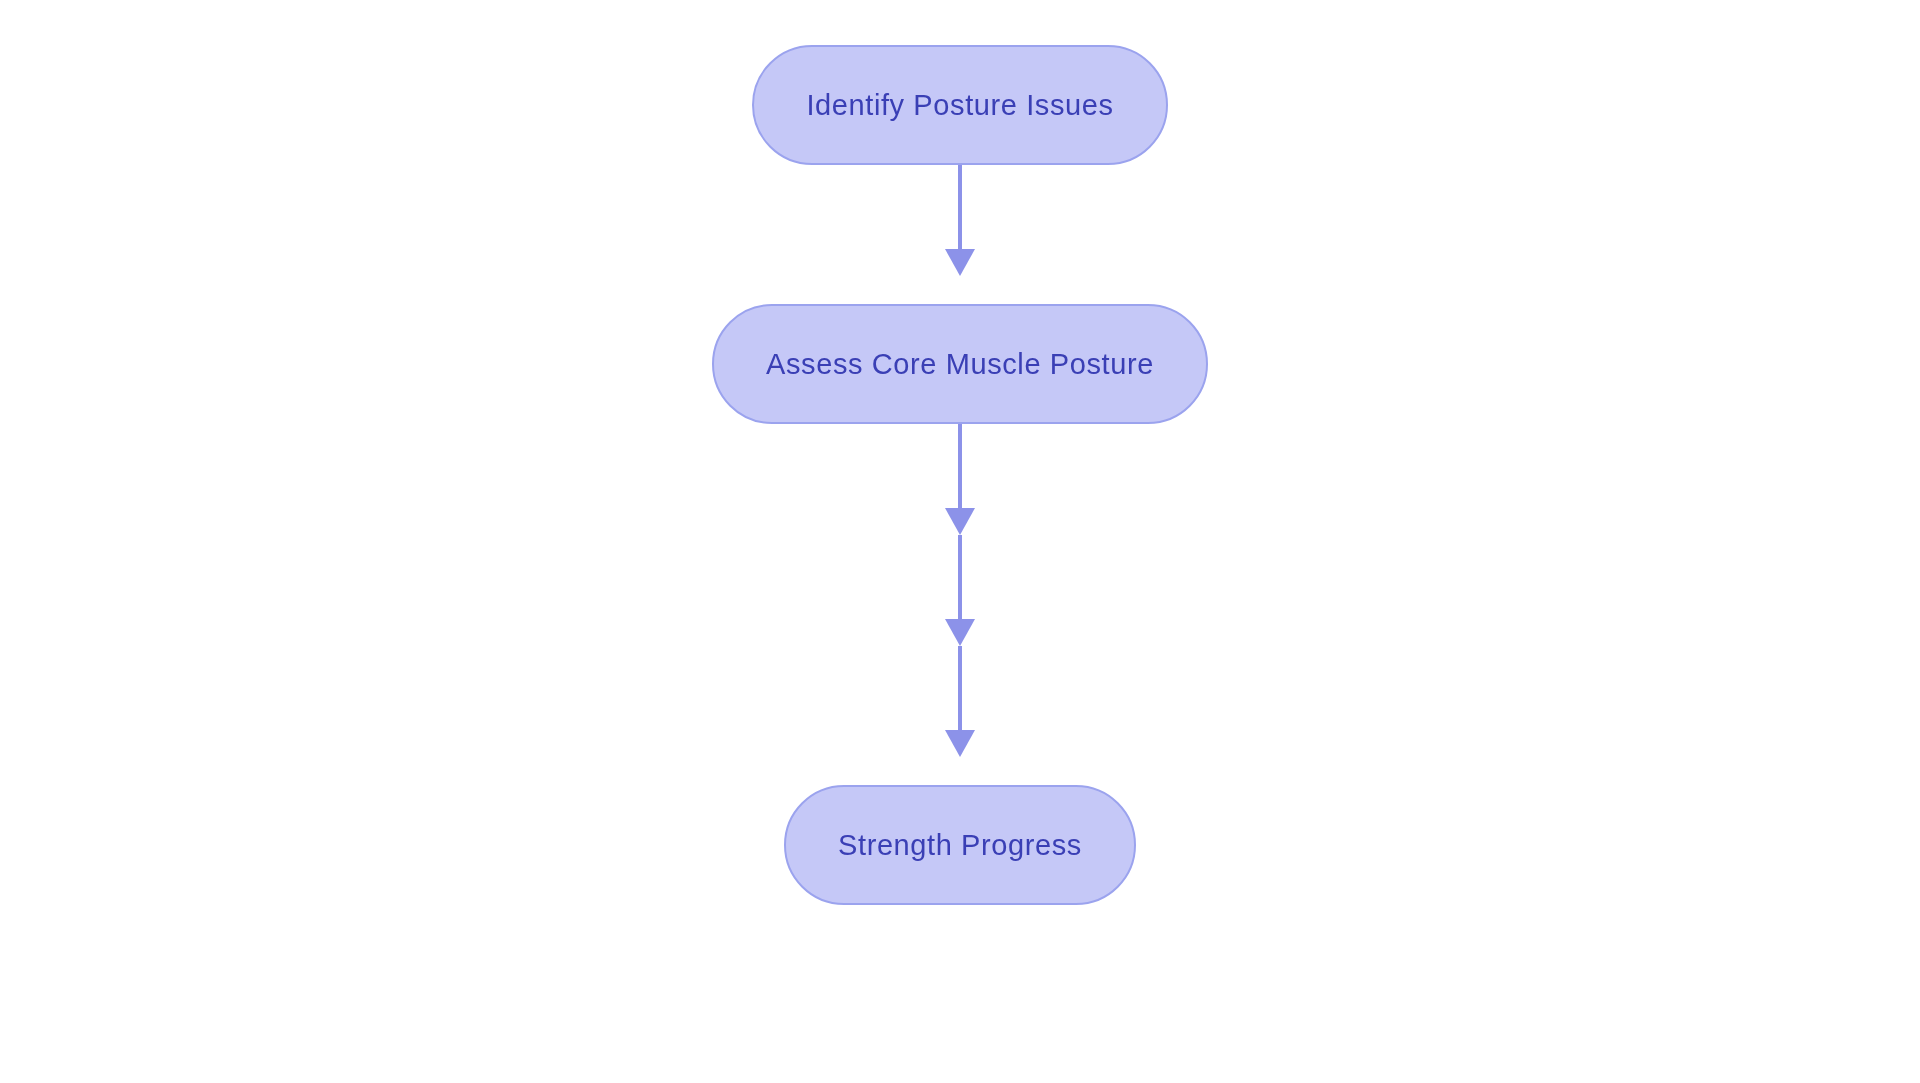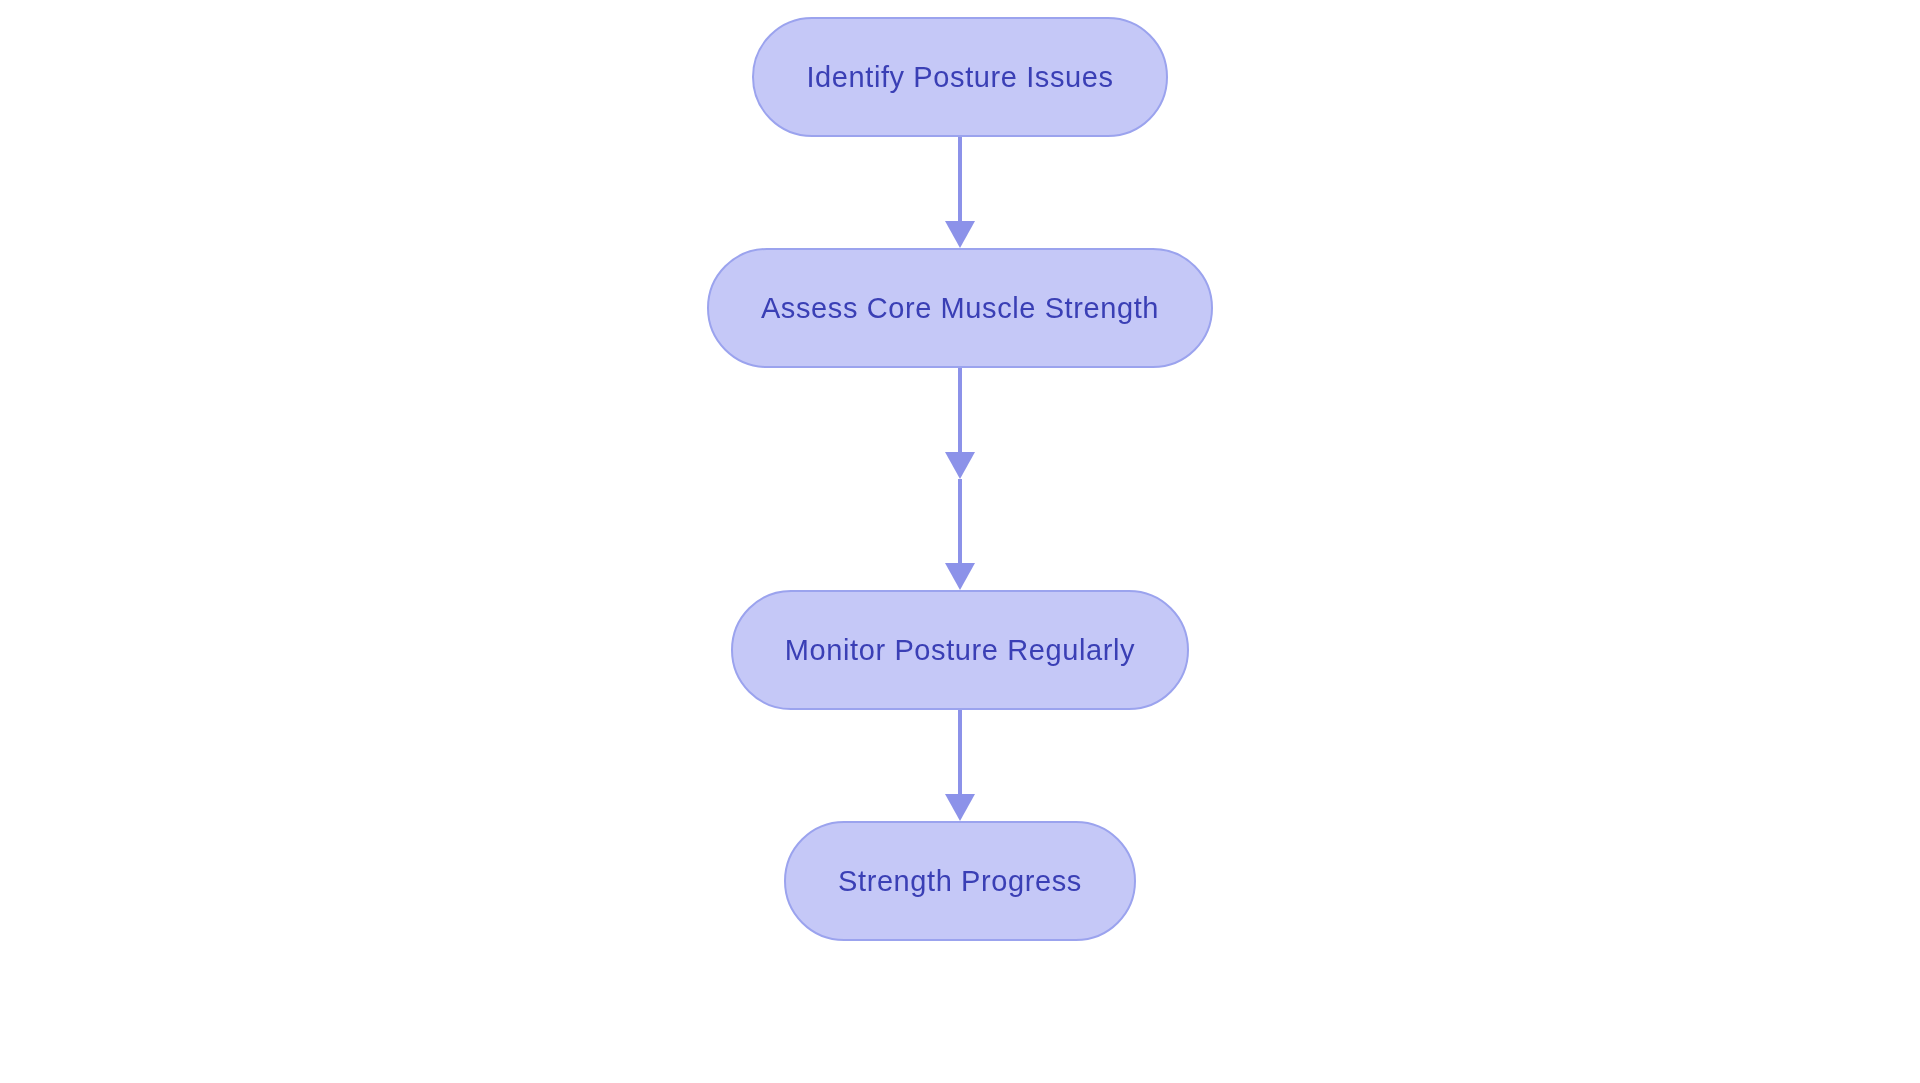--- a/index.html
+++ b/index.html
@@ -29,20 +29,21 @@
     height: 120px;
     min-width: 320px;
     padding: 0 52px;
     display: flex;
     align-items: center;
     justify-content: center;
     background: var(--node-fill);
     border: 2px solid var(--node-border);
     border-radius: 60px;
     flex: 0 0 auto;
+    margin-top: 28px;
   }
   .node-label {
     color: var(--node-text);
     font-size: 29px;
     letter-spacing: 0.6px;
     white-space: nowrap;
     text-align: center;
   }
   .arrow {
     height: 111px;
@@ -74,37 +75,34 @@
   <div class="node">
     <span class="node-label">Identify Posture Issues</span>
   </div>
 
   <div class="arrow">
     <div class="arrow-line"></div>
     <div class="arrow-head"></div>
   </div>
 
   <div class="node">
-    <span class="node-label">Assess Core Muscle Strength</span>
+    <span class="node-label">Assess Core Muscle Posture</span>
   </div>
 
   <div class="arrow">
     <div class="arrow-line"></div>
     <div class="arrow-head"></div>
   </div>
 
 
   <div class="arrow">
     <div class="arrow-line"></div>
     <div class="arrow-head"></div>
   </div>
 
-  <div class="node">
-    <span class="node-label">Monitor Posture Regularly</span>
-  </div>
 
   <div class="arrow">
     <div class="arrow-line"></div>
     <div class="arrow-head"></div>
   </div>
 
   <div class="node">
     <span class="node-label">Strength Progress</span>
   </div>
 

